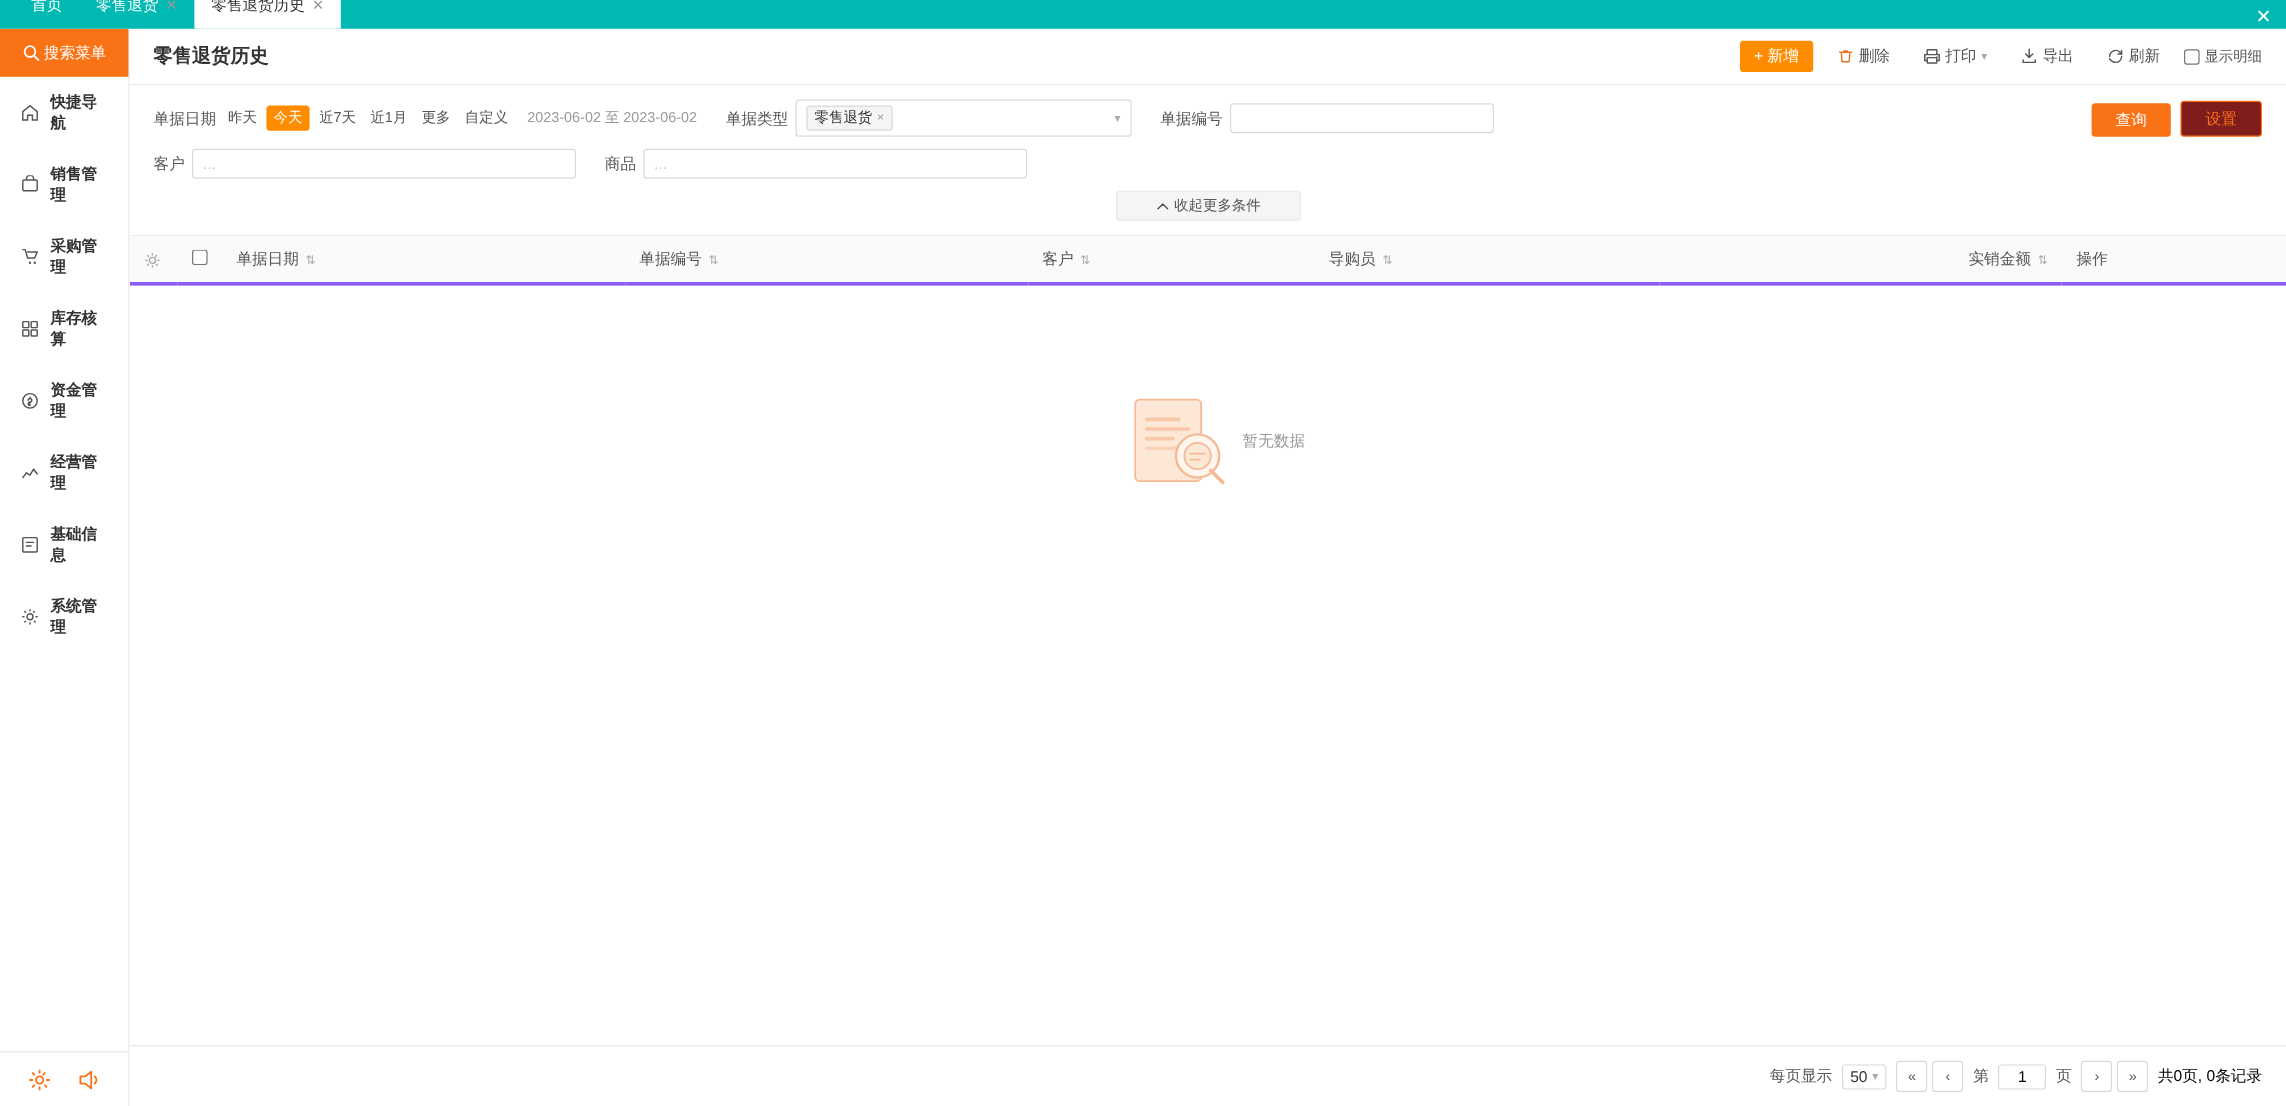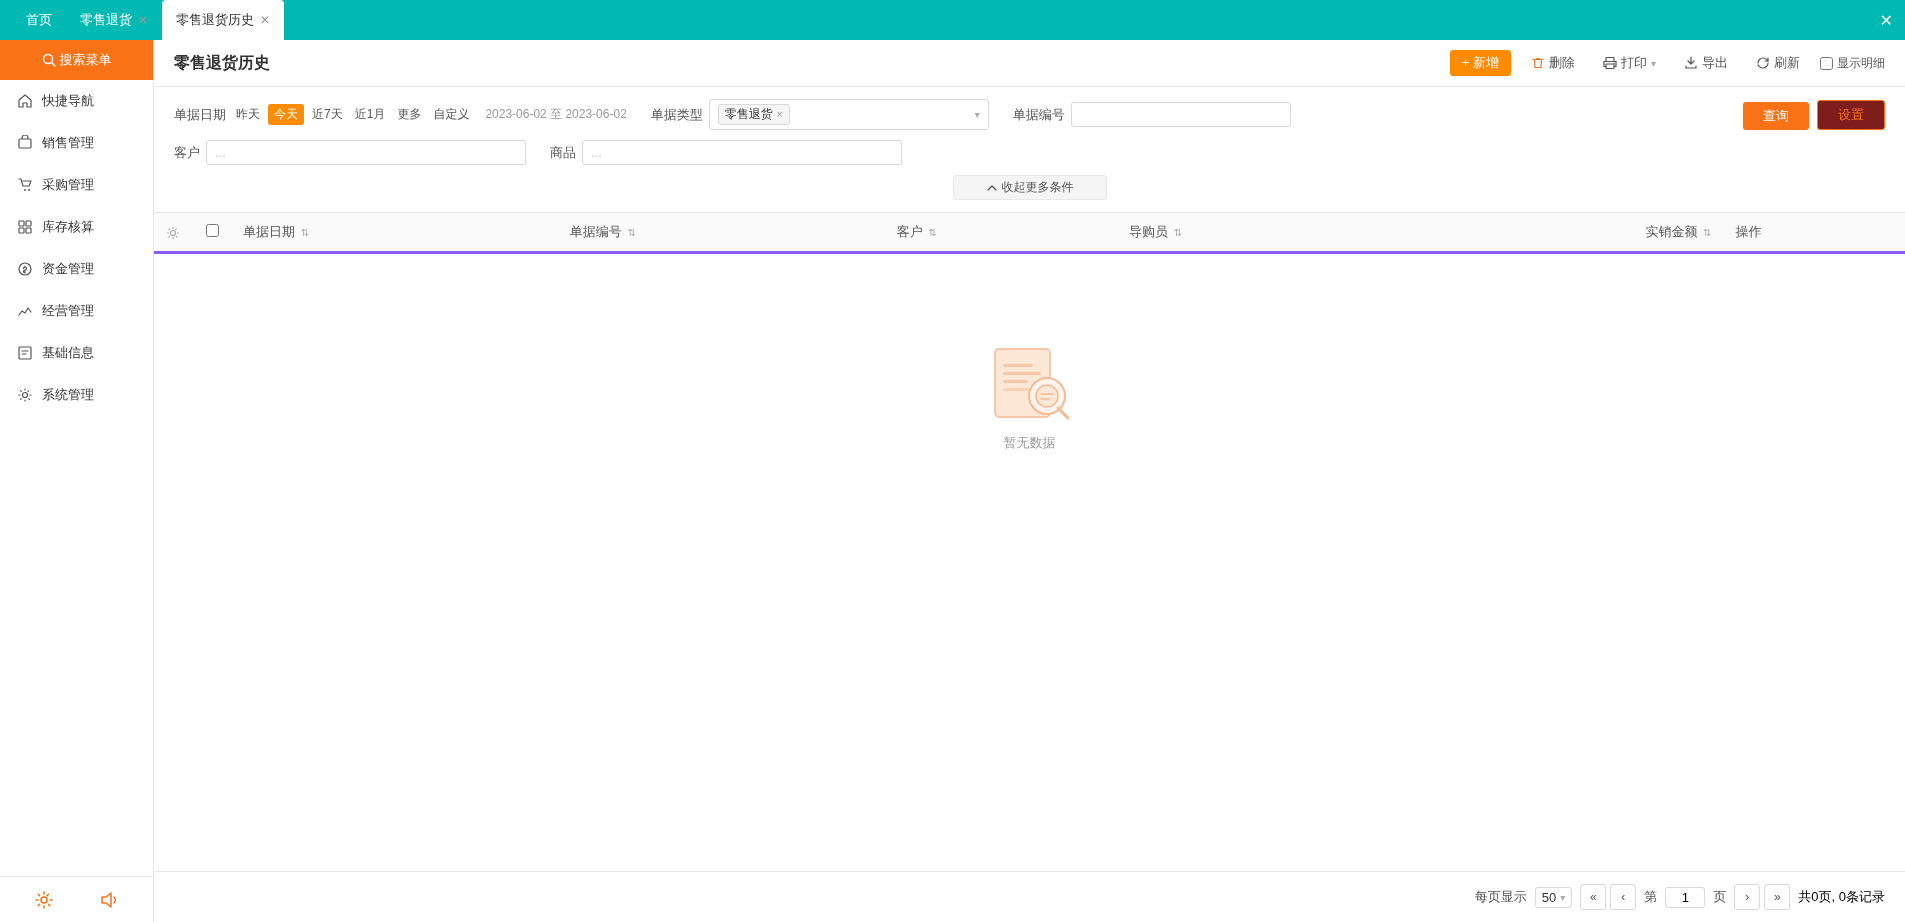--- a/index.html
+++ b/index.html
@@ -1,34 +1,34 @@
 <!DOCTYPE html>
 <html><head>
   <meta charset="utf-8">
   <style>
     * { box-sizing: border-box; margin: 0; padding: 0; }
     body { font-family: "Microsoft YaHei", "PingFang SC", sans-serif; font-size: 13px; color: #333; background: #f0f2f5; display: flex; flex-direction: column; height: 922px; overflow: hidden; }
 
     
-    .top-bar { background: #00b9b3; display: flex; align-items: center; height: 40px; padding: 0 12px; flex-shrink: 0; }
+    .top-bar { background: #00b9b3; display: flex; align-items: flex-end; height: 24px; padding: 0 12px; flex-shrink: 0; }
     .top-bar-tabs { display: flex; align-items: center; flex: 1; }
     .tab { display: flex; align-items: center; padding: 0 14px; height: 40px; color: #fff; cursor: pointer; font-size: 13px; position: relative; }
     .tab.home { color: #fff; }
     .tab.active { background: #fff; color: #333; border-radius: 4px 4px 0 0; }
     .tab-close { margin-left: 6px; cursor: pointer; font-size: 12px; color: #999; }
     .top-bar-right { color: #fff; font-size: 16px; cursor: pointer; }
 
     
     .main-layout { display: flex; flex: 1; overflow: hidden; }
 
     
-    .sidebar { width: 154px; background: #fff; display: flex; flex-direction: column; border-right: 1px solid #e8e8e8; flex-shrink: 0; }
+    .sidebar { width: 108px; background: #fff; display: flex; flex-direction: column; border-right: 1px solid #e8e8e8; flex-shrink: 0; }
     .sidebar-search { background: #f97316; display: flex; align-items: center; justify-content: center; height: 40px; cursor: pointer; }
     .sidebar-search span { color: #fff; font-size: 13px; margin-left: 4px; }
-    .sidebar-item { display: flex; align-items: center; padding: 12px 16px; cursor: pointer; color: #333; font-size: 13px; gap: 8px; }
+    .sidebar-item { display: flex; align-items: center; padding: 12px 16px; cursor: pointer; color: #333; font-size: 13px; gap: 8px; font-weight: bold; }
     .sidebar-icon { width: 18px; height: 18px; display: flex; align-items: center; justify-content: center; flex-shrink: 0; }
     .sidebar-bottom { margin-top: auto; display: flex; align-items: center; justify-content: space-around; padding: 12px; border-top: 1px solid #e8e8e8; }
     .sidebar-bottom-icon { cursor: pointer; color: #999; font-size: 18px; }
 
     
     .content { flex: 1; display: flex; flex-direction: column; overflow: hidden; background: #f0f2f5; }
 
     
     .page-header { background: #fff; padding: 10px 20px; display: flex; align-items: center; justify-content: space-between; border-bottom: 1px solid #e8e8e8; flex-shrink: 0; }
     .page-title { font-size: 16px; font-weight: 600; color: #333; }
@@ -57,21 +57,21 @@
     .table-container { flex: 1; overflow: auto; background: #fff; margin: 0; }
     .data-table { width: 100%; border-collapse: collapse; }
     .data-table th { background: #fafafa; border-bottom: 3px solid #8b5cf6; padding: 10px 12px; font-size: 13px; color: #555; text-align: left; white-space: nowrap; font-weight: normal; }
     .data-table th.sortable { cursor: pointer; }
     .data-table td { border-bottom: 1px solid #f0f0f0; padding: 10px 12px; font-size: 13px; }
     .sort-icon { font-size: 10px; color: #aaa; margin-left: 2px; }
     .th-settings { width: 40px; text-align: center; }
     .th-checkbox { width: 36px; text-align: center; }
 
     
-    .empty-state { display: flex; flex-direction: column; align-items: center; justify-content: center; padding: 80px 0; }
+    .empty-state { display: flex; flex-direction: row; align-items: center; justify-content: center; padding: 80px 0; }
     .empty-text { color: #999; font-size: 13px; }
 
     
     .pagination { background: #fff; border-top: 1px solid #e8e8e8; padding: 12px 20px; display: flex; align-items: center; justify-content: flex-end; gap: 8px; flex-shrink: 0; }
     .page-size-label { font-size: 13px; color: #555; margin-left: 16px; }
     .page-size-select { border: 1px solid #d9d9d9; border-radius: 3px; padding: 2px 6px; font-size: 13px; cursor: pointer; display: flex; align-items: center; gap: 4px; }
     .page-nav { display: flex; align-items: center; gap: 4px; }
     .page-btn { border: 1px solid #d9d9d9; background: #fff; width: 26px; height: 26px; display: flex; align-items: center; justify-content: center; cursor: pointer; border-radius: 3px; font-size: 12px; color: #555; }
     .page-input { border: 1px solid #d9d9d9; border-radius: 3px; padding: 2px 6px; width: 40px; text-align: center; font-size: 13px; }
     .page-info { font-size: 13px; color: #555; }

